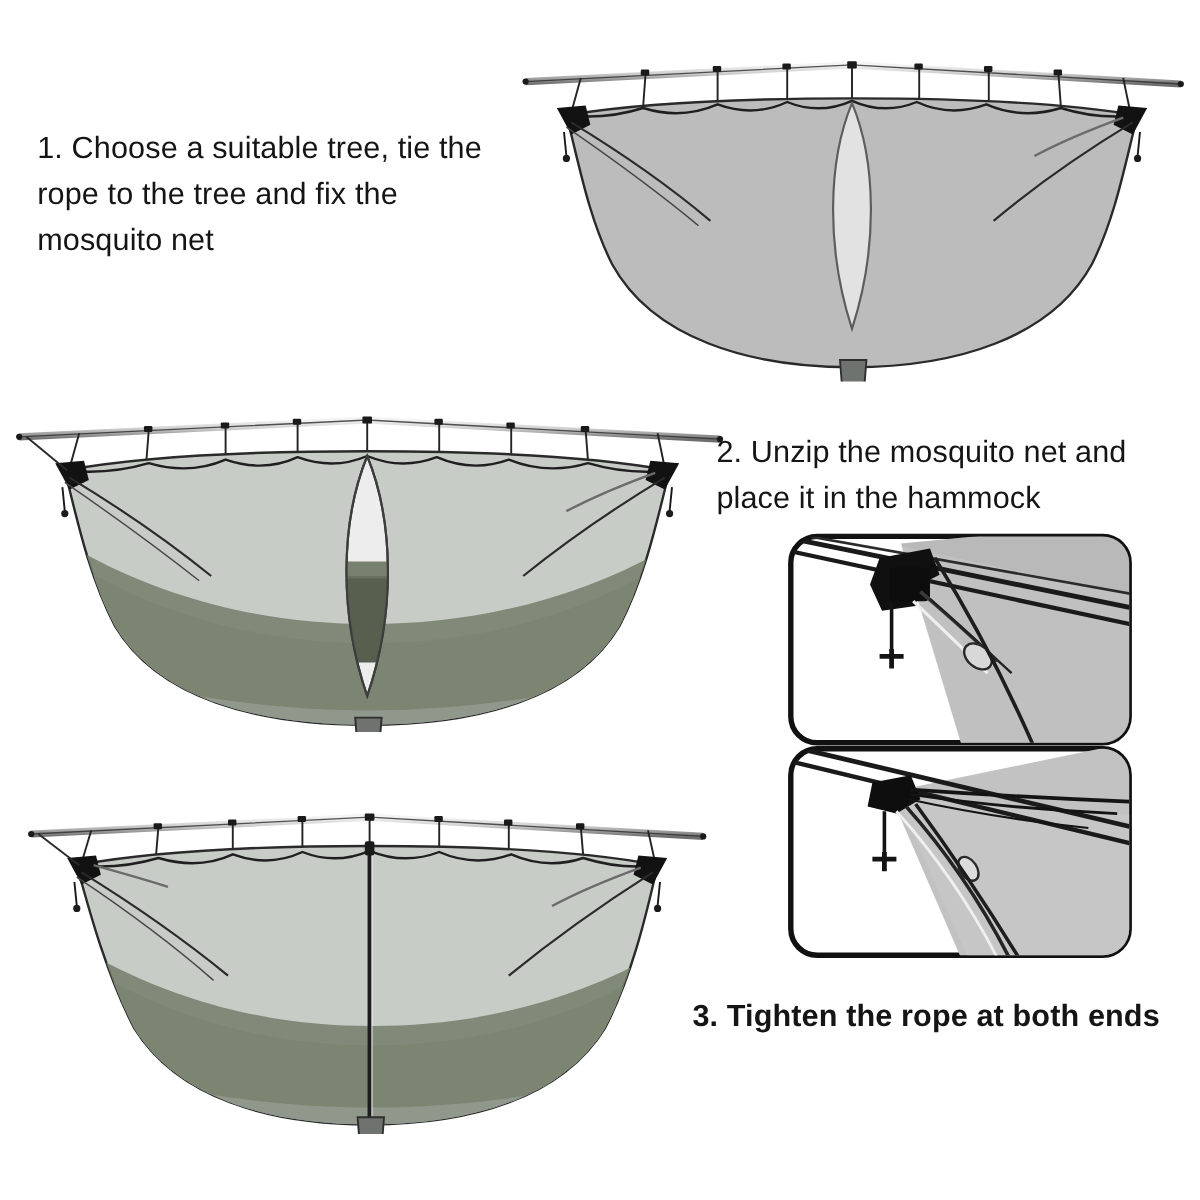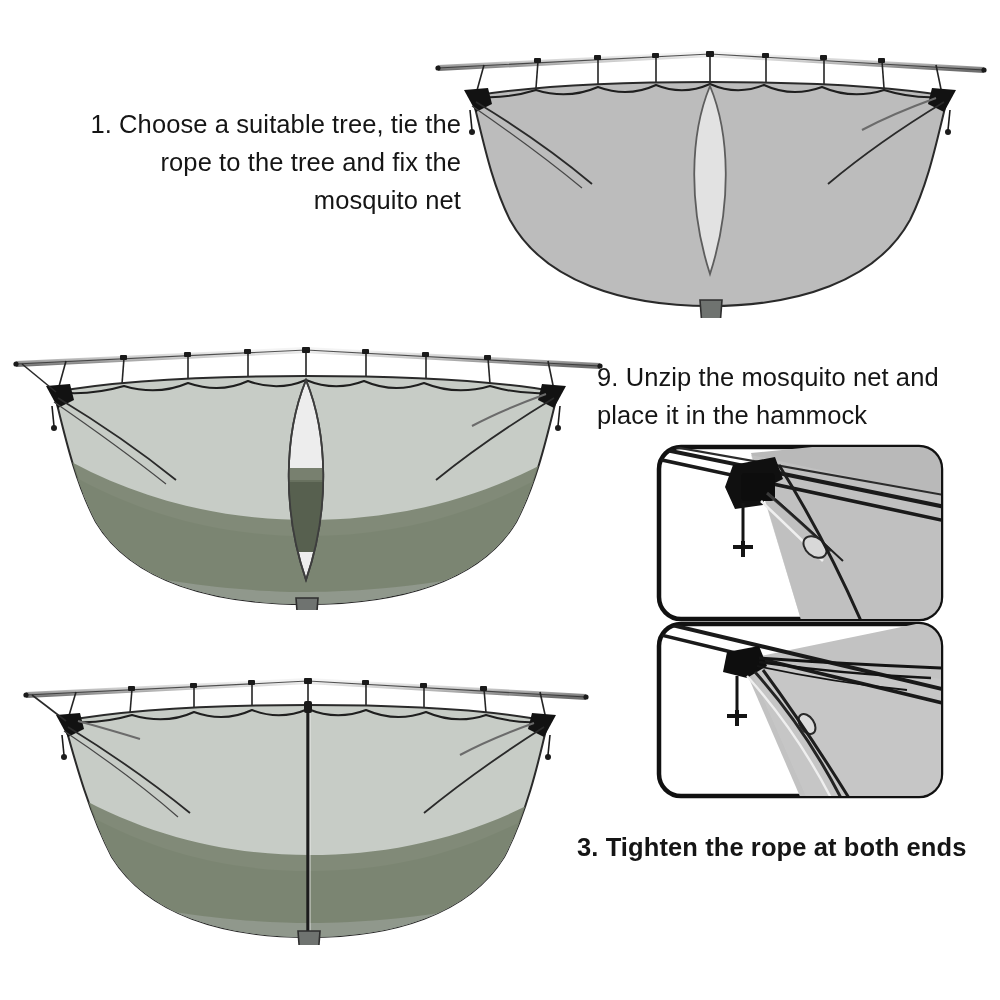--- a/index.html
+++ b/index.html
@@ -22,21 +22,21 @@
   }
   .step-text {
     position: absolute;
     color: #151515;
     font-size: 25.5px;
     line-height: 38px;
     letter-spacing: 0.1px;
     white-space: pre-line;
     font-family: "Liberation Sans", sans-serif;
   }
-  #step1-text { left: 31px;  top: 105px; width: 430px; text-align: right; }
+  #step1-text { left: 31px;  top: 105px; width: 430px; }
   #step2-text { left: 597px; top: 358px; width: 390px; }
   #step3-text { left: 577px; top: 828px; width: 410px; font-weight: bold; }
 
   .illus {
     position: absolute;
     display: block;
   }
   #illus-1 { left: 432px; top: 38px;  width: 556px; height: 280px; }
   #illus-2 { left: 8px;   top: 330px; width: 596px; height: 280px; }
   #illus-3 { left: 8px;   top: 655px; width: 596px; height: 290px; }
@@ -125,21 +125,21 @@
       <circle cx="516" cy="94" r="3" fill="#1c1c1c"></circle>
       <path d="M512,64 Q446,104 396,146" stroke="#2a2a2a" stroke-width="1.8" fill="none"></path>
       <path d="M504,60 Q460,76 430,92" stroke="#6b6b6b" stroke-width="2" fill="none"></path>
     </g>
 
     <g>
       <path d="M268,262 L290,262 L288,288 L270,288 Z" fill="#6f7370" stroke="#2f2f2f" stroke-width="1.6"></path>
     </g>
   </svg>
 
-  <div class="step-text" id="step2-text">9. Unzip the mosquito net and
+  <div class="step-text" id="step2-text">2. Unzip the mosquito net and
 place it in the hammock</div>
 
   <svg class="illus" id="illus-2" viewBox="0 0 596 280">
     <defs>
       <linearGradient id="ropeGrad2" x1="0" y1="0" x2="0" y2="1">
         <stop offset="0%" stop-color="#f4f4f4"></stop>
         <stop offset="45%" stop-color="#cfcfcf"></stop>
         <stop offset="100%" stop-color="#6e6e6e"></stop>
       </linearGradient>
       <clipPath id="netClip2">

